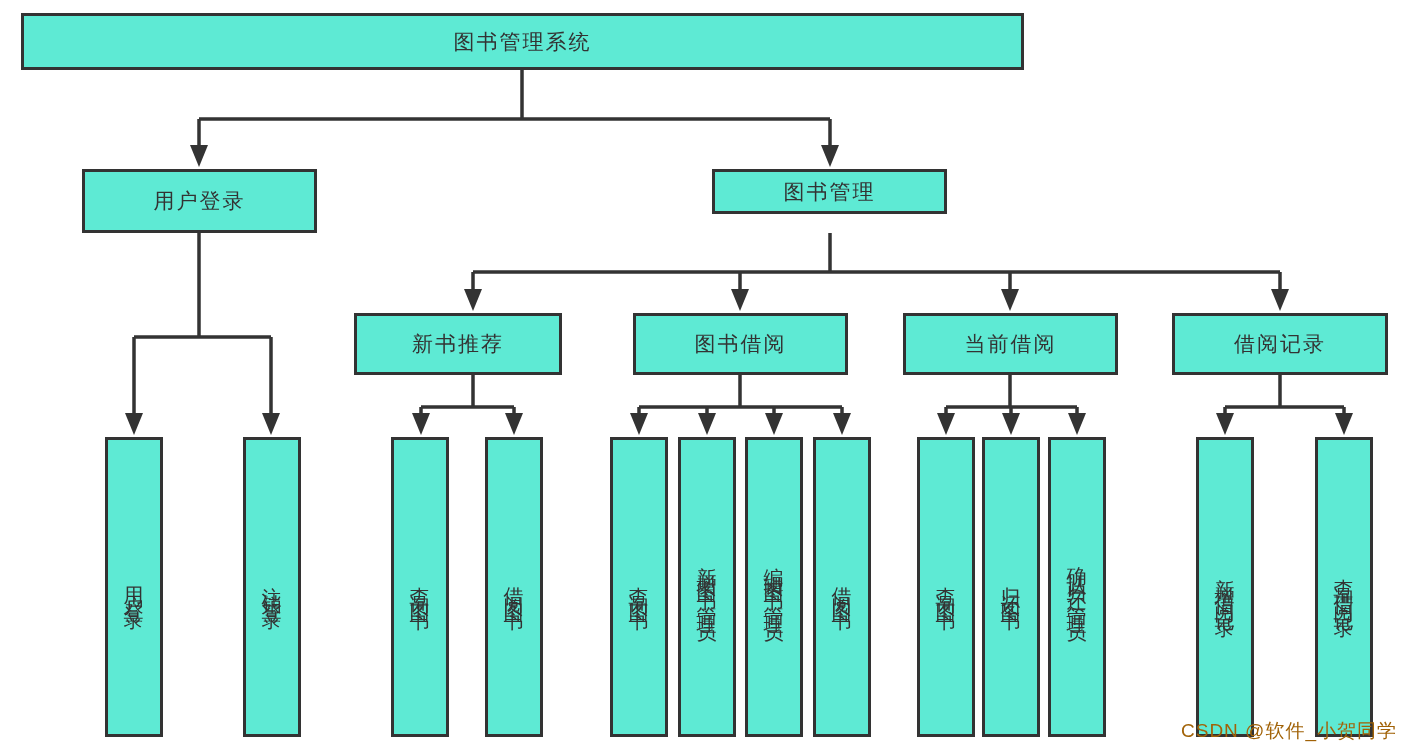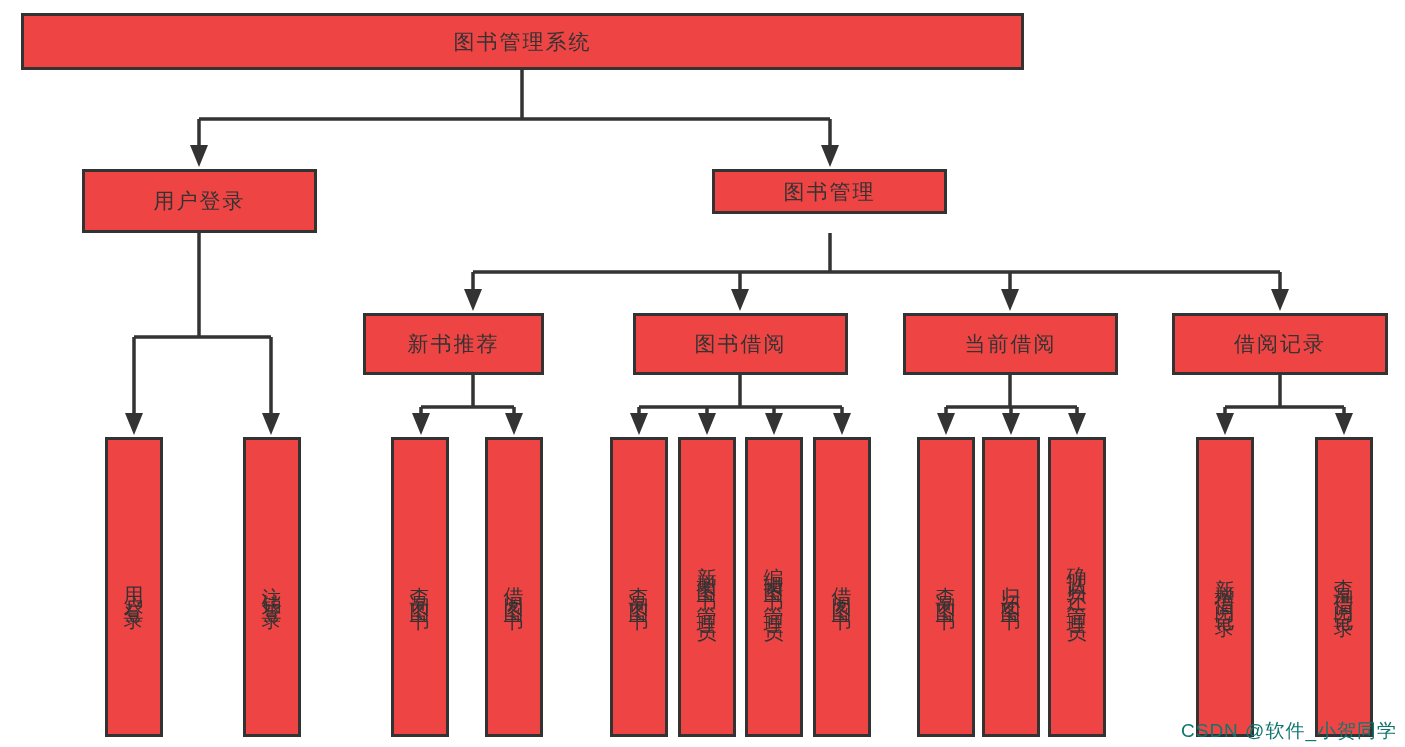--- a/index.html
+++ b/index.html
@@ -8,21 +8,21 @@
     width: 1405px;
     height: 747px;
     background: #ffffff;
     font-family: "Liberation Sans", sans-serif;
     overflow: hidden;
   }
   .connectors { position: absolute; left: 0; top: 0; z-index: 1; }
   .node {
     position: absolute;
     box-sizing: border-box;
-    background: #ef4444;
+    background: #5eead4;
     border: 3px solid #333333;
     color: #333333;
     display: flex;
     align-items: center;
     justify-content: center;
     z-index: 2;
   }
   .hlabel { font-size: 21px; letter-spacing: 2px; white-space: nowrap; }
   .leaf { top: 437px; width: 58px; height: 300px; }
   .vlabel {
@@ -32,21 +32,21 @@
     letter-spacing: 8px;
     line-height: 1;
     white-space: nowrap;
   }
   
   #n-root            { left: 21px;   top: 13px;  width: 1003px; height: 57px; }
   
   #n-user-login      { left: 82px;   top: 169px; width: 235px;  height: 64px; }
   #n-book-mgmt       { left: 712px;  top: 169px; width: 235px;  height: 45px; }
   
-  #n-new-book        { left: 363px;  top: 313px; width: 181px;  height: 62px; }
+  #n-new-book        { left: 354px;  top: 313px; width: 208px;  height: 62px; }
   #n-book-borrow     { left: 633px;  top: 313px; width: 215px;  height: 62px; }
   #n-current-borrow  { left: 903px;  top: 313px; width: 215px;  height: 62px; }
   #n-borrow-records  { left: 1172px; top: 313px; width: 216px;  height: 62px; }
   
   #l-user-login      { left: 105px; }
   #l-logout          { left: 243px; }
   #l-nb-query        { left: 391px; }
   #l-nb-borrow       { left: 485px; }
   #l-bb-query        { left: 610px; }
   #l-bb-add          { left: 678px; }
@@ -56,21 +56,21 @@
   #l-cb-return       { left: 982px; }
   #l-cb-confirm      { left: 1048px; }
   #l-br-add          { left: 1196px; }
   #l-br-query        { left: 1315px; }
   .watermark {
     position: absolute;
     left: 1181px;
     top: 718px;
     font-size: 19px;
     letter-spacing: 1px;
-    color: #0f766e;
+    color: #a16207;
     z-index: 3;
     white-space: nowrap;
   }
 </style>
 </head>
 <body>
 
 <div class="canvas">
 
   <svg class="connectors" width="1405" height="747" viewBox="0 0 1405 747">

